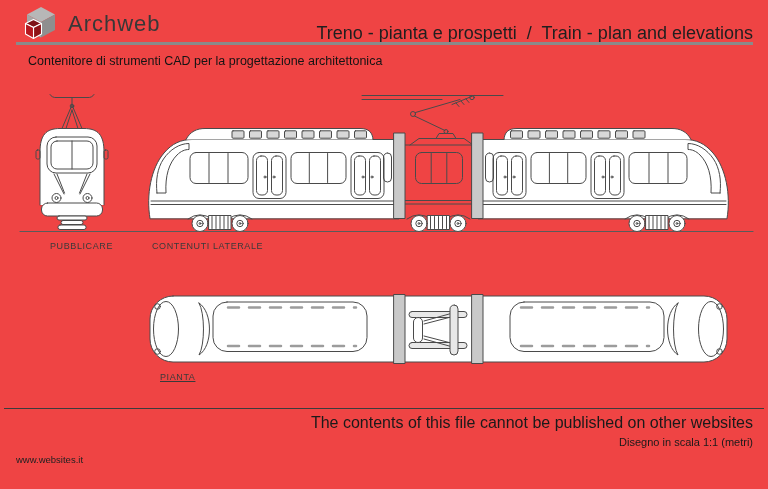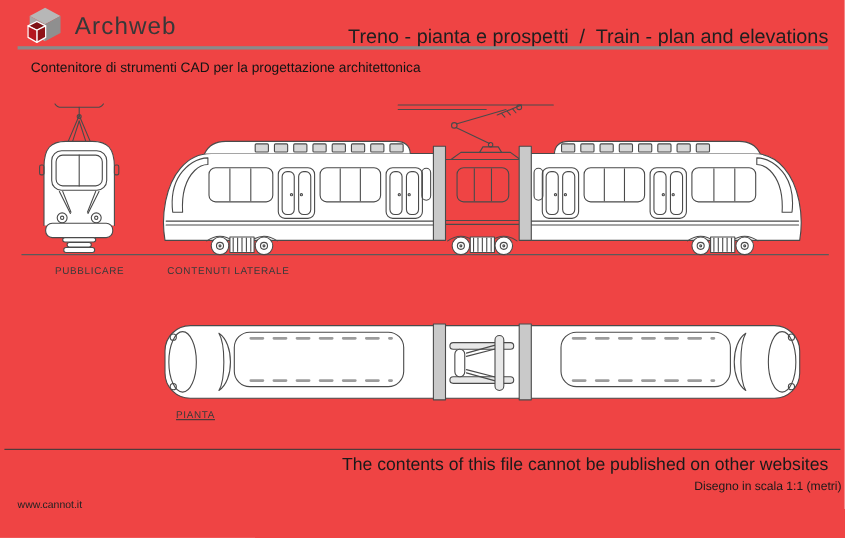--- a/index.html
+++ b/index.html
@@ -16,21 +16,21 @@
   .lbl-front{left:50px;top:241px;}
   .lbl-side{left:152px;top:241px;}
   .lbl-plan{left:160px;top:372px;text-decoration:underline;}
   .drawing-svg{position:absolute;left:0;top:0;}
   
   .footer-rule{position:absolute;left:4px;right:4px;top:408px;height:1px;background:#3c3c3c;}
   .notice-it{position:absolute;left:16px;top:416px;font-size:10px;color:#222;}
   .notice-en{position:absolute;right:15px;top:414px;font-size:16px;color:#1a1a1a;}
   .site-block{position:absolute;left:16px;top:431px;font-size:9.5px;line-height:11.5px;color:#222;white-space:pre;}
   .site-url{position:absolute;left:0;width:100%;top:437px;text-align:center;font-size:15.5px;color:#1b1b1b;}
-  .scale-note{position:absolute;right:3px;top:436px;font-size:11px;color:#1a1a1a;margin-left:19px;}
+  .scale-note{position:absolute;right:15px;top:436px;font-size:11px;color:#1a1a1a;margin-left:19px;}
 </style>
 </head>
 <body>
 
 <div class="page">
 
   <div class="logo-wrap">
     <svg width="34" height="36" viewBox="0 0 34 36">
       <polygon points="17,1 31,8.5 17,16 3,8.5" fill="#b7b7b7"></polygon>
       <polygon points="31,8.5 31,24 17,31.5 17,16" fill="#8f8f8f"></polygon>
@@ -272,20 +272,20 @@
     </g>
   </svg>
 
   <div class="cad-label lbl-front">PUBBLICARE</div>
   <div class="cad-label lbl-side">CONTENUTI LATERALE</div>
   <div class="cad-label lbl-plan">PIANTA</div>
 
   <div class="footer-rule"></div>
   <div class="notice-en">The contents of this file cannot be published on other websites</div>
   <div class="site-block">
-    <div>www.cannot.it</div>
+    <div>www.websites.it</div>
     <div>Disegni di architettura - Strumenti CAD  per la progettazione</div>
     
     
   </div>
   <div class="scale-note">Disegno in scala 1:1 (metri)</div>
 
 </div>
 
 </body></html>

